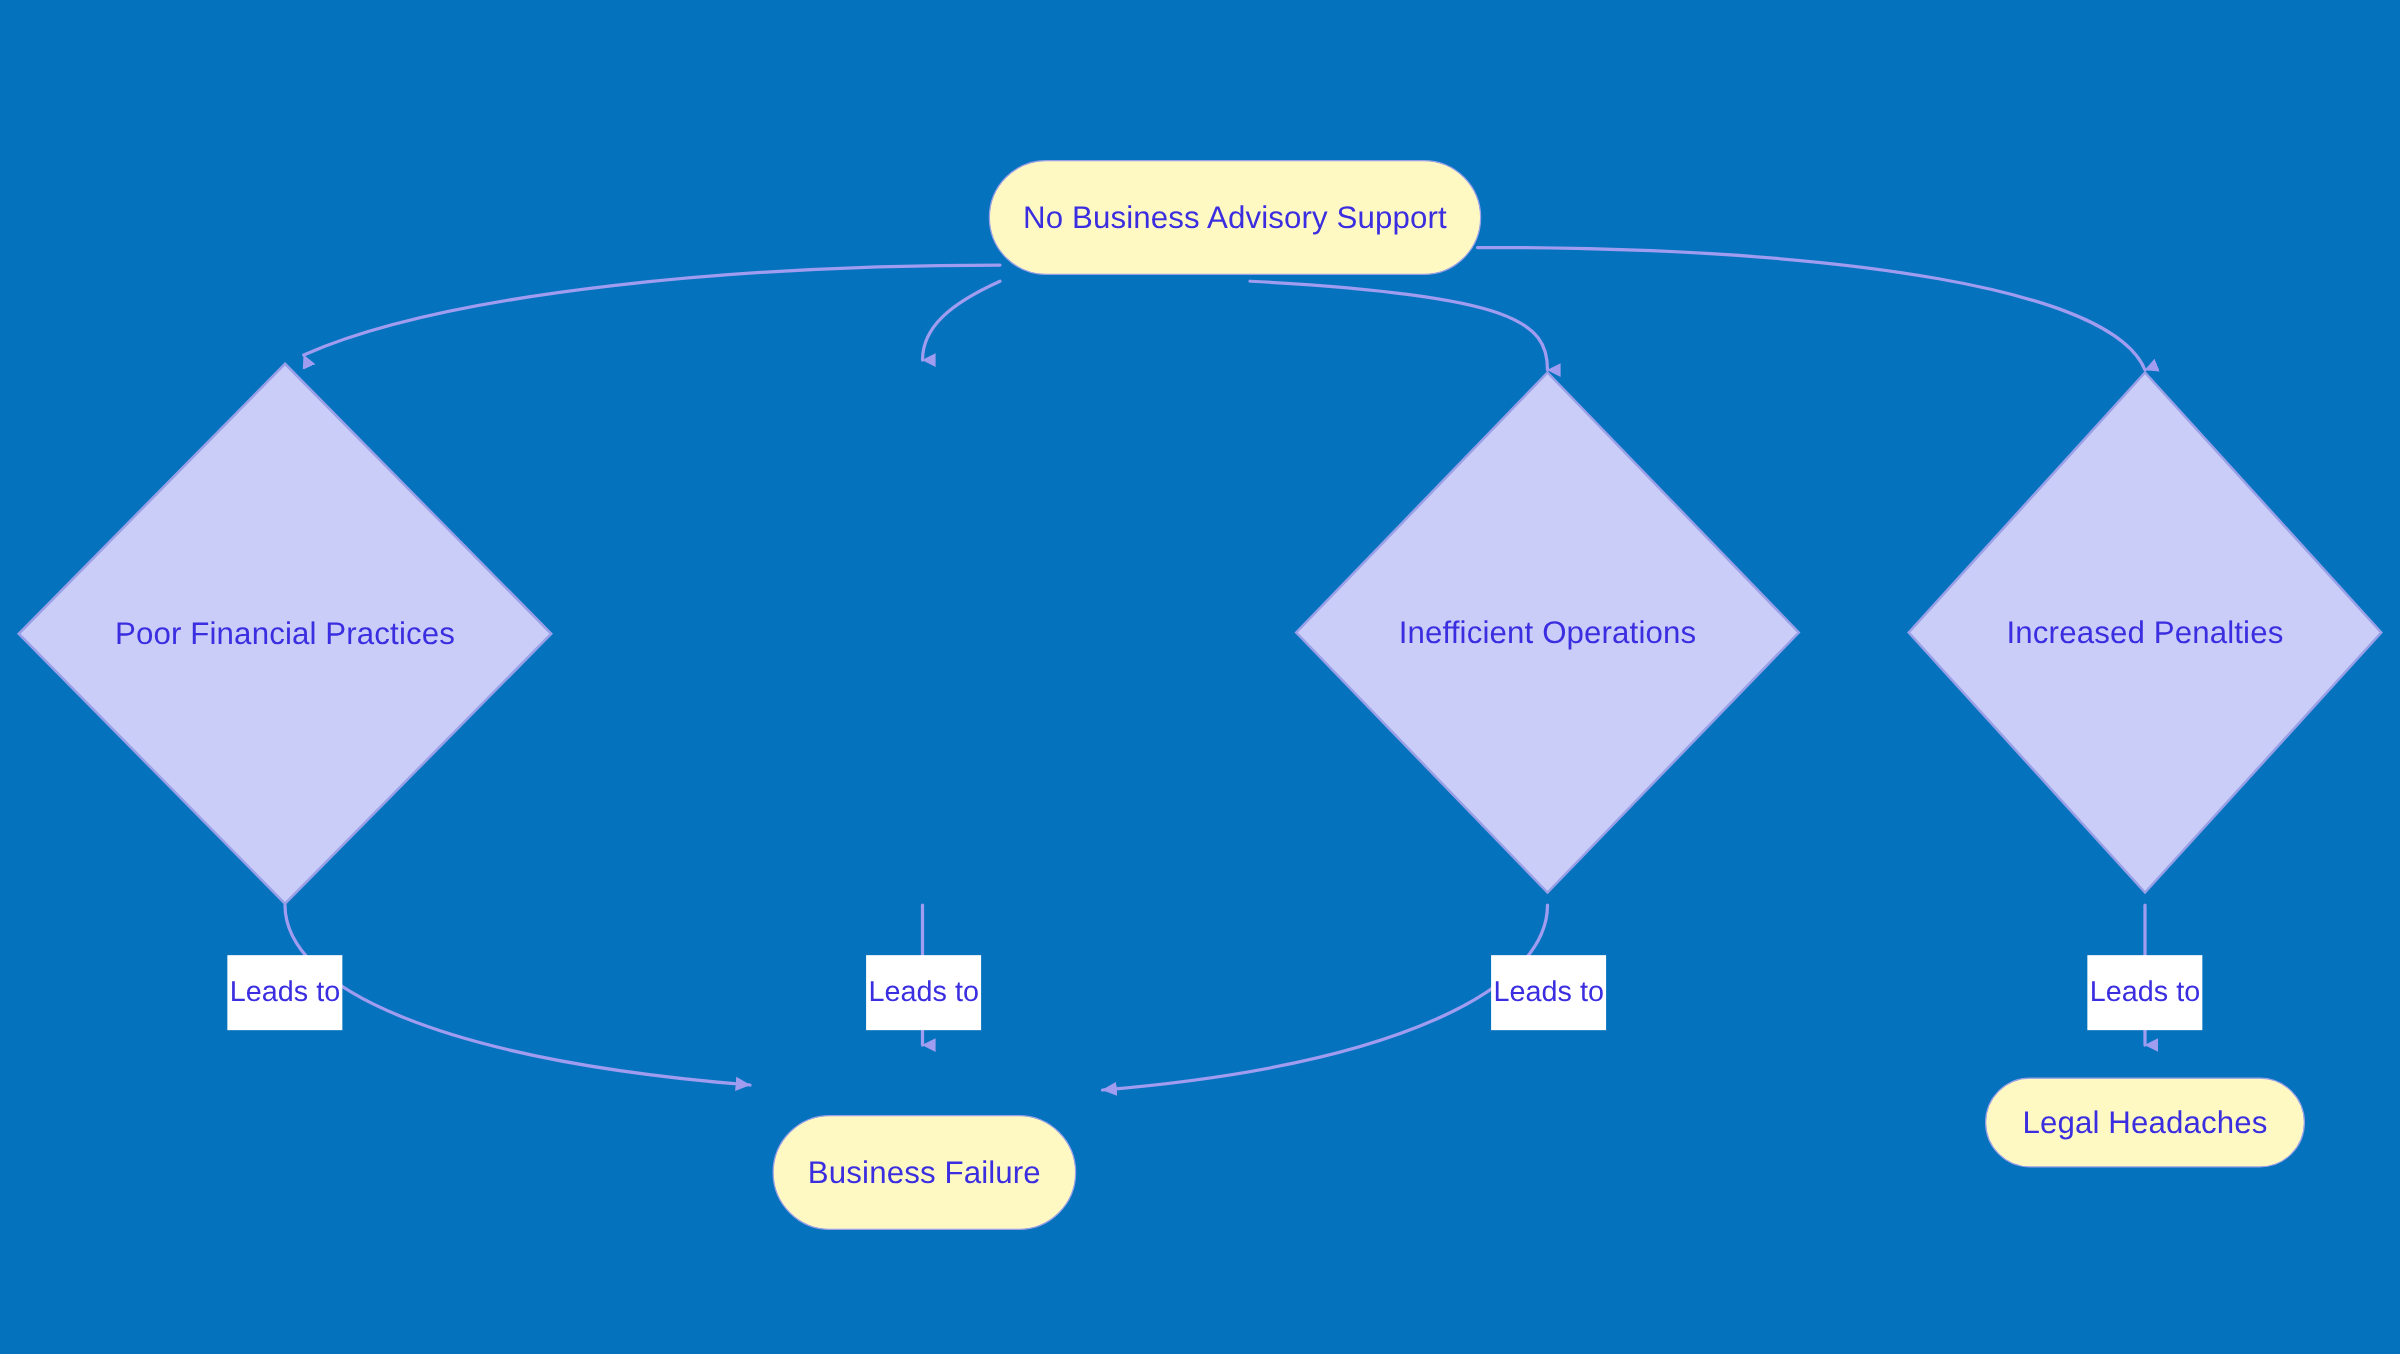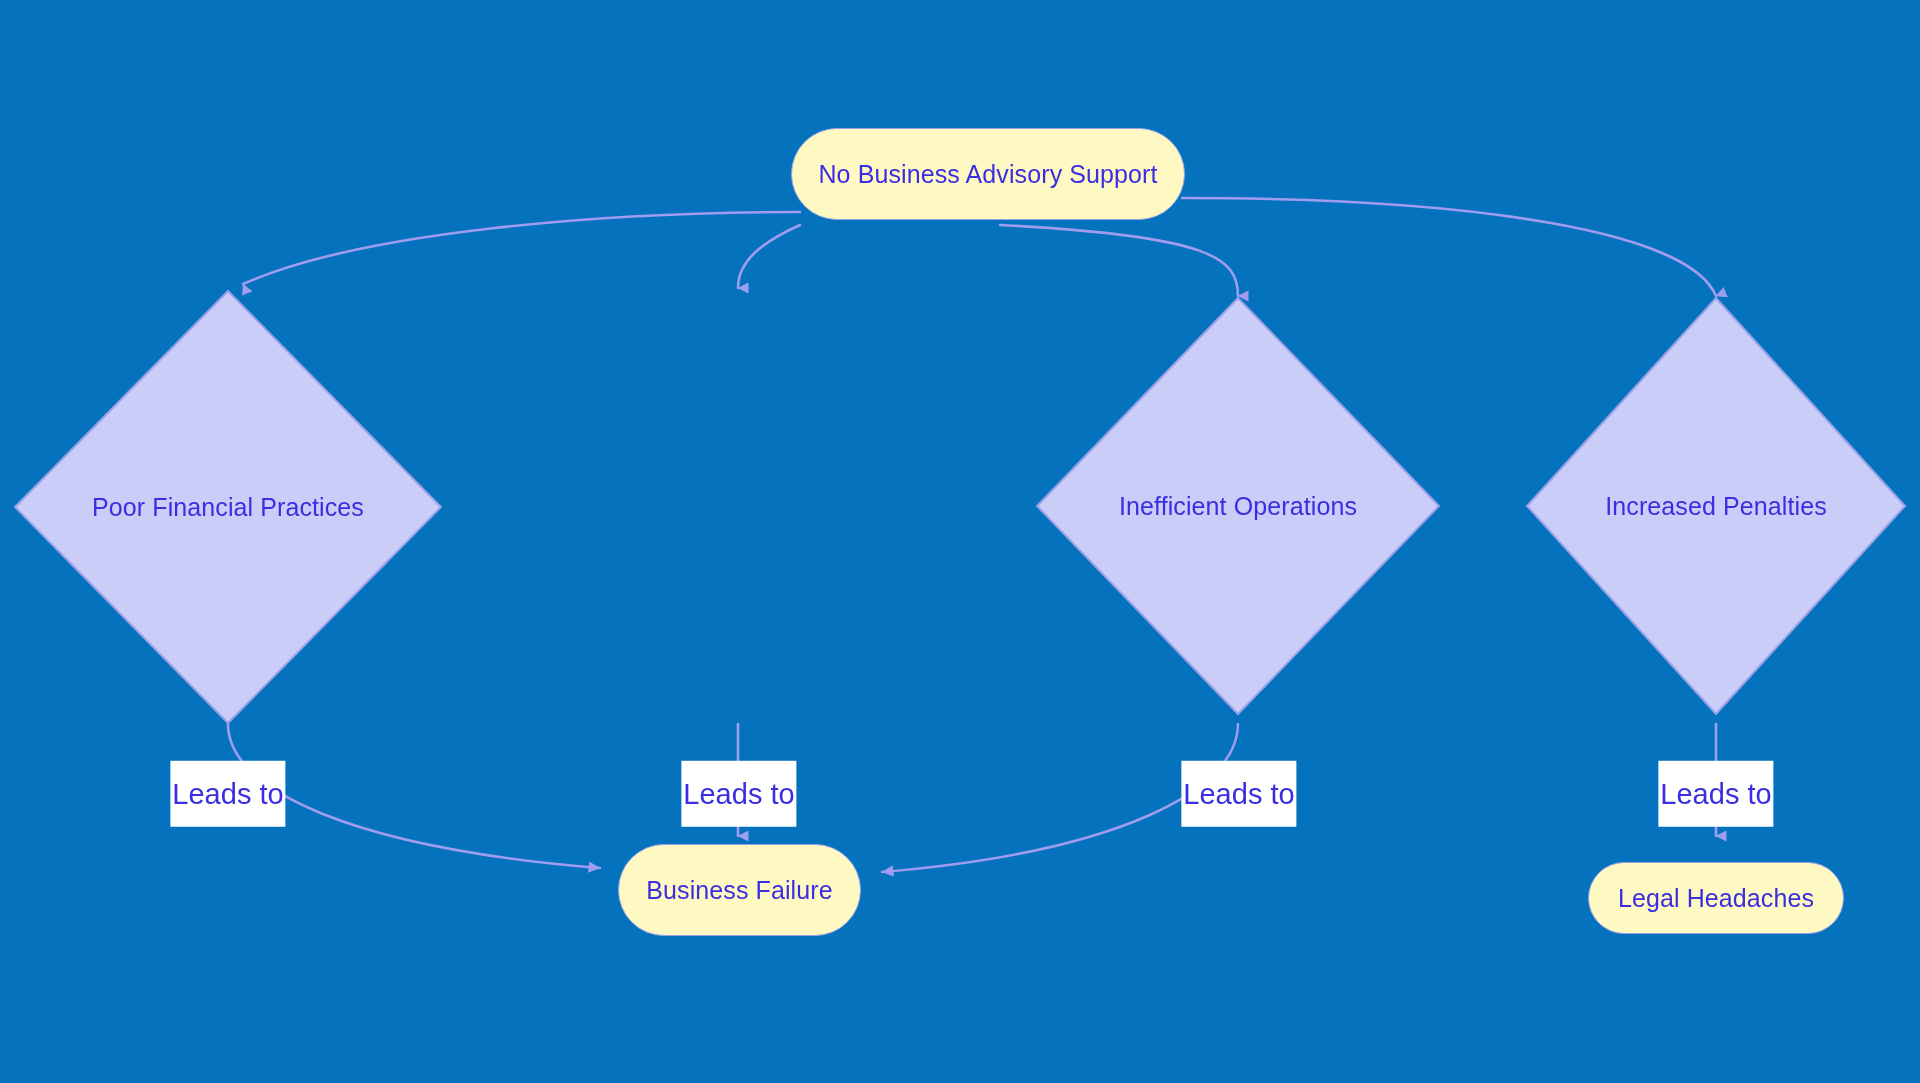--- a/index.html
+++ b/index.html
@@ -63,21 +63,21 @@
     width: 100%;
     height: 100%;
     display: flex;
     align-items: center;
     justify-content: center;
   }
   .edge-label {
     position: absolute;
     background: #ffffff;
     color: #3b2ee0;
-    font-size: 29px;
+    font-size: 23px;
     line-height: 1.12;
     padding: 17px 2px;
     white-space: nowrap;
     transform: translate(-50%, -50%);
   }
 </style>
 </head>
 <body>
 
 <div id="flow-root">
@@ -137,21 +137,21 @@
 
   <div class="diamond-wrap" style="left:1525px; top:296px; width:382px; height:420px;">
     <svg class="diamond-shape" viewBox="0 0 382 420" xmlns="http://www.w3.org/2000/svg">
       <polygon points="191,2 380,210 191,418 2,210" fill="#c9cdf7" stroke="#9aa0e8" stroke-width="2"></polygon>
     </svg>
     <div class="diamond-text">
       <span class="node-label">Increased Penalties</span>
     </div>
   </div>
 
-  <div class="node node-stadium" style="left:618px; top:844px; width:243px; height:92px;justify-content:center;">
+  <div class="node node-stadium" style="left:618px; top:892px; width:243px; height:92px;justify-content:center;">
     <span class="node-label">Business Failure</span>
   </div>
 
   <div class="node node-stadium" style="left:1588px; top:846px; width:256px; height:72px;margin-top:16px;">
     <span class="node-label">Legal Headaches</span>
   </div>
 
   <div class="edge-label" style="left:228px; top:794px;">Leads to</div>
 
   <div class="edge-label" style="left:739px; top:794px;">Leads to</div>

